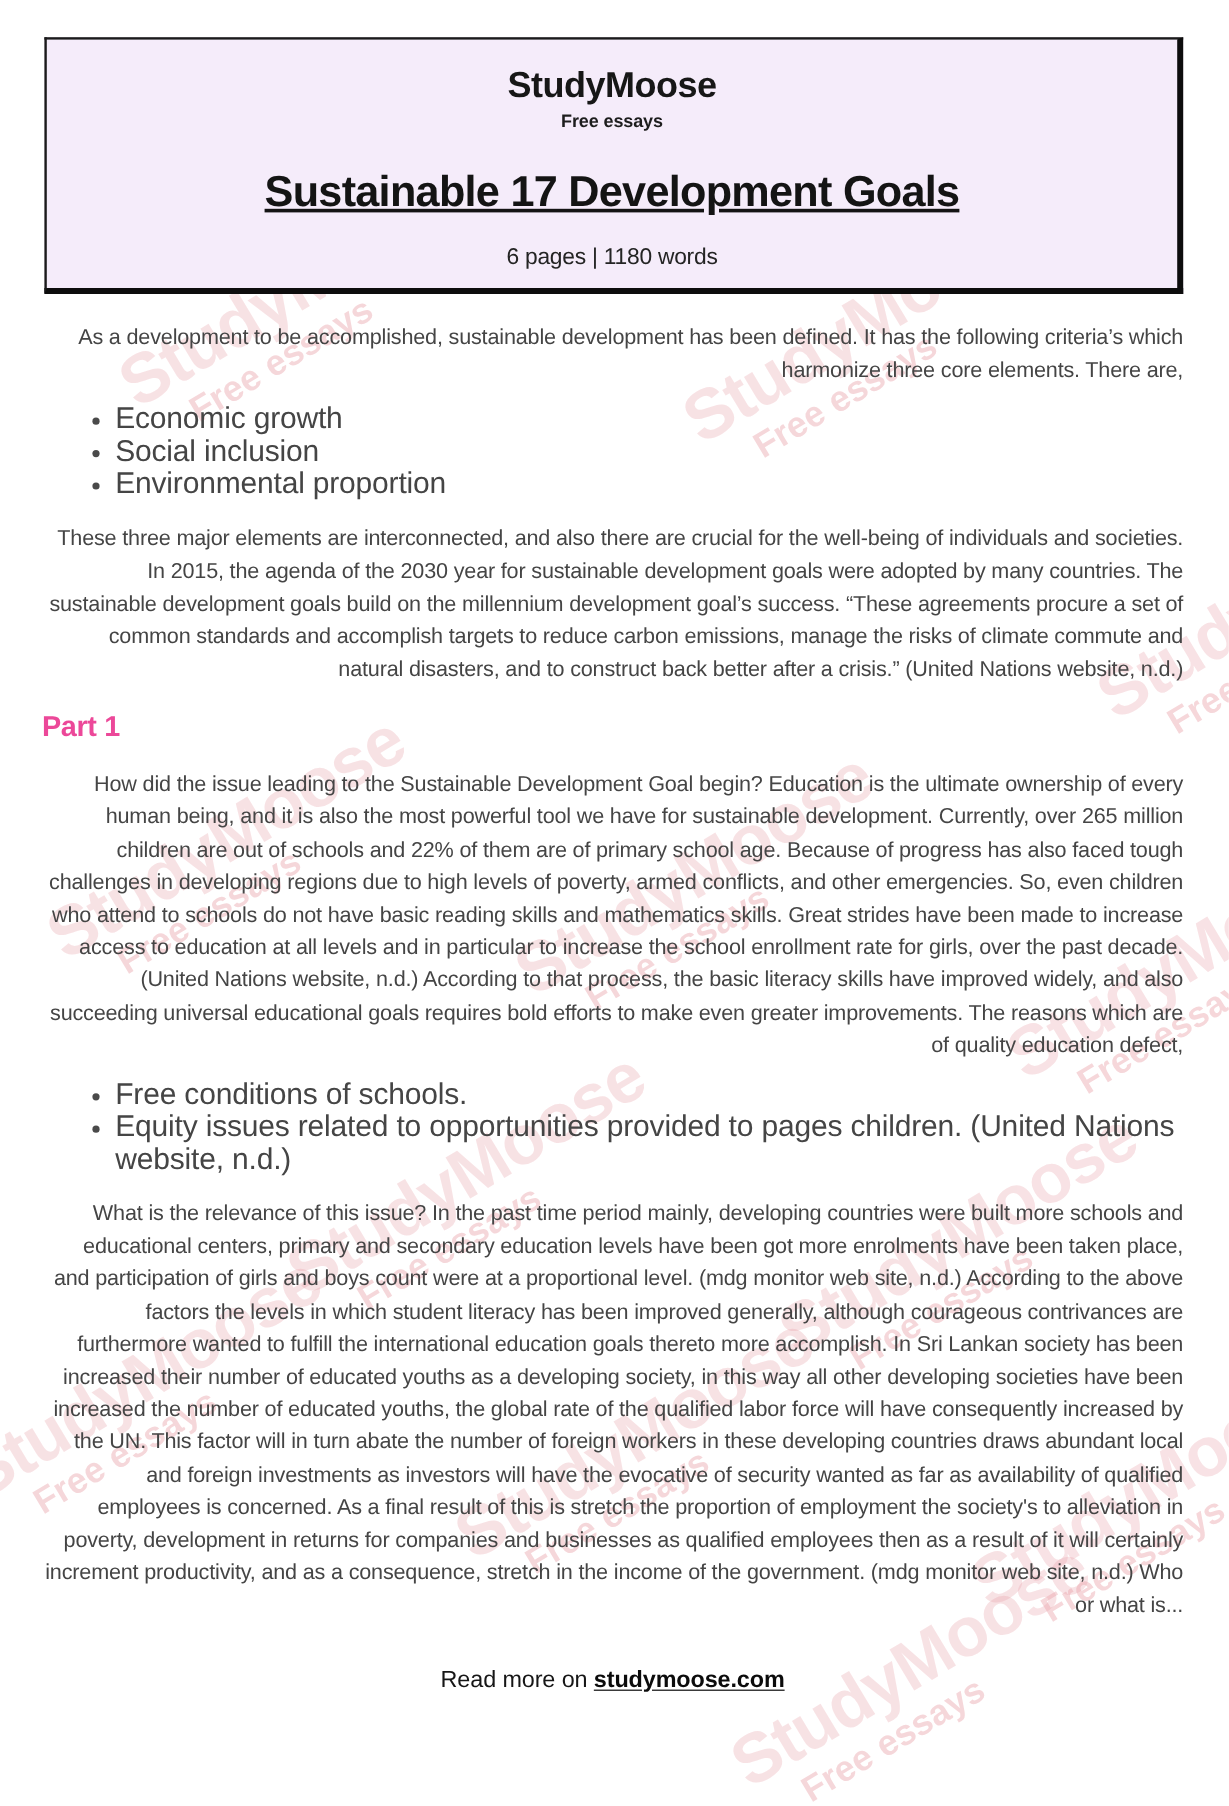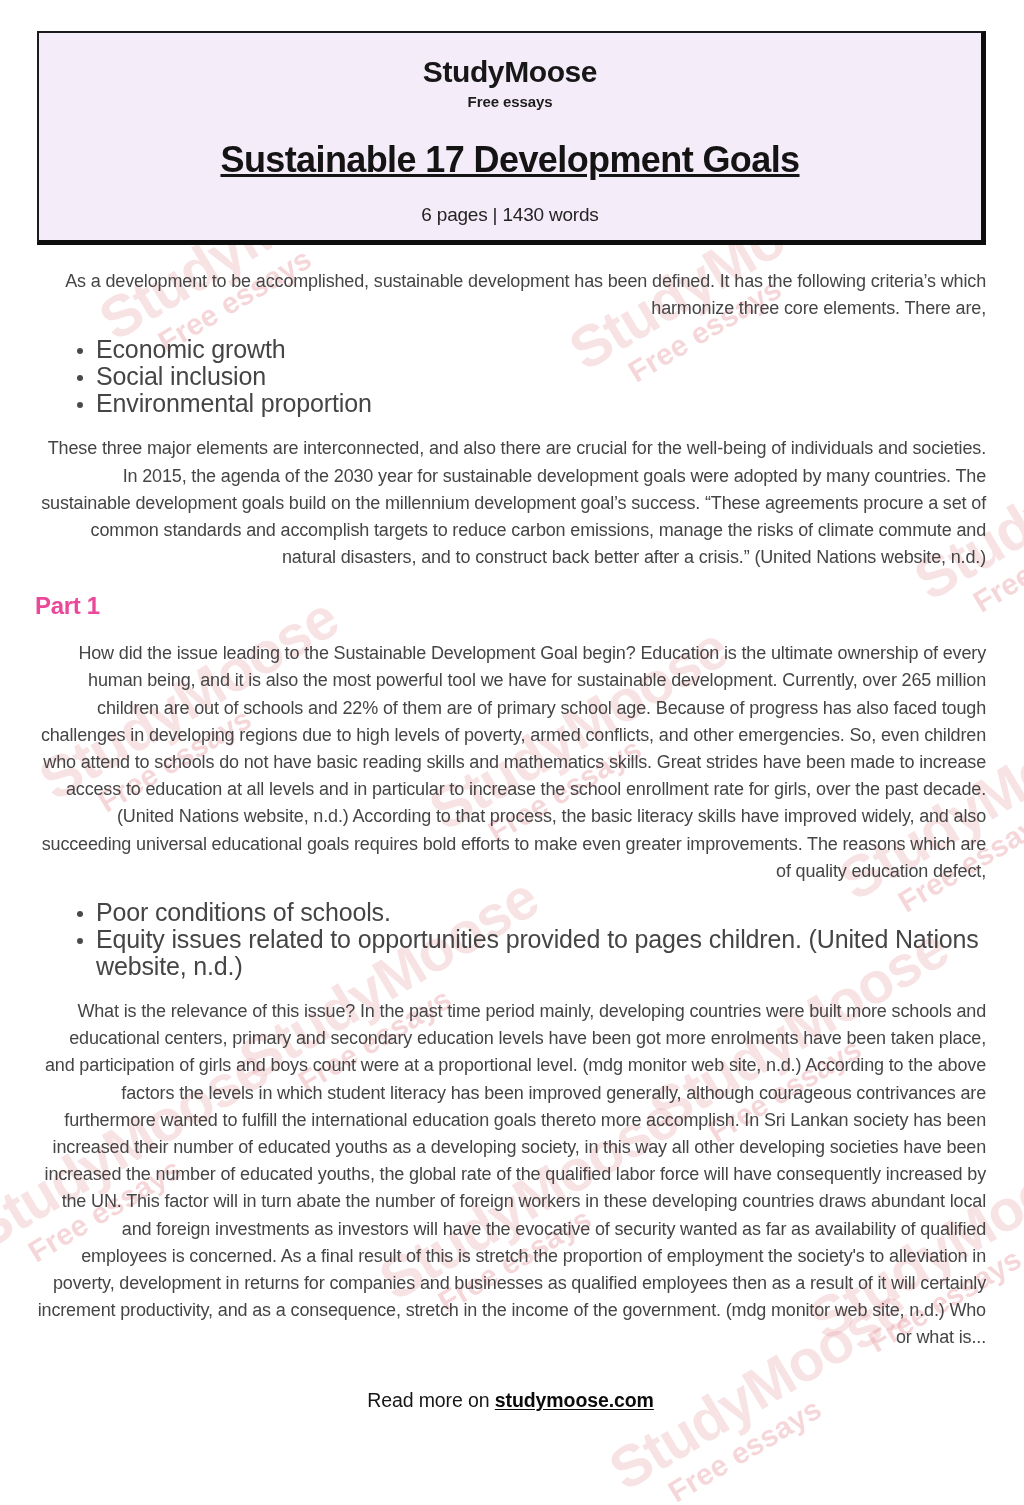--- a/index.html
+++ b/index.html
@@ -216,41 +216,41 @@
     <span class="wm-sub">Free essays</span>
   </div>
 </div>
 
 <div id="page">
 
   <div id="title-card">
     <div id="brand-name">StudyMoose</div>
     <div id="brand-tagline">Free essays</div>
     <h1 id="doc-title">Sustainable 17 Development Goals</h1>
-    <div id="doc-meta">6 pages | 1430 words</div>
+    <div id="doc-meta">6 pages | 1180 words</div>
   </div>
 
   <div id="article">
 
     <p class="para tight">As a development to be accomplished, sustainable development has been defined. It has the following criteria’s which harmonize three core elements. There are,</p>
 
     <ul class="bullets">
       <li>Economic growth</li>
       <li>Social inclusion</li>
       <li>Environmental proportion</li>
     </ul>
 
     <p class="para">These three major elements are interconnected, and also there are crucial for the well-being of individuals and societies. In 2015, the agenda of the 2030 year for sustainable development goals were adopted by many countries. The sustainable development goals build on the millennium development goal’s success. “These agreements procure a set of common standards and accomplish targets to reduce carbon emissions, manage the risks of climate commute and natural disasters, and to construct back better after a crisis.” (United Nations website, n.d.)</p>
 
     <h2 class="section-heading">Part 1</h2>
 
     <p class="para tight">How did the issue leading to the Sustainable Development Goal begin? Education is the ultimate ownership of every human being, and it is also the most powerful tool we have for sustainable development. Currently, over 265 million children are out of schools and 22% of them are of primary school age. Because of progress has also faced tough challenges in developing regions due to high levels of poverty, armed conflicts, and other emergencies. So, even children who attend to schools do not have basic reading skills and mathematics skills. Great strides have been made to increase access to education at all levels and in particular to increase the school enrollment rate for girls, over the past decade. (United Nations website, n.d.) According to that process, the basic literacy skills have improved widely, and also succeeding universal educational goals requires bold efforts to make even greater improvements. The reasons which are of quality education defect,</p>
 
     <ul class="bullets">
-      <li>Poor conditions of schools.</li>
+      <li>Free conditions of schools.</li>
       <li> Equity issues related to opportunities provided to pages children. (United Nations website, n.d.)</li>
     </ul>
 
     <p class="para">What is the relevance of this issue? In the past time period mainly, developing countries were built more schools and educational centers, primary and secondary education levels have been got more enrolments have been taken place, and participation of girls and boys count were at a proportional level. (mdg monitor web site, n.d.) According to the above factors the levels in which student literacy has been improved generally, although courageous contrivances are furthermore wanted to fulfill the international education goals thereto more accomplish. In Sri Lankan society has been increased their number of educated youths as a developing society, in this way all other developing societies have been increased the number of educated youths, the global rate of the qualified labor force will have consequently increased by the UN. This factor will in turn abate the number of foreign workers in these developing countries draws abundant local and foreign investments as investors will have the evocative of security wanted as far as availability of qualified employees is concerned. As a final result of this is stretch the proportion of employment the society's to alleviation in poverty, development in returns for companies and businesses as qualified employees then as a result of it will certainly increment productivity, and as a consequence, stretch in the income of the government. (mdg monitor web site, n.d.) Who or what is...</p>
 
     <div id="footer-note">
       <span class="read-label">Read more on </span><a id="footer-link" href="#">studymoose.com</a>
     </div>
 
   </div>

